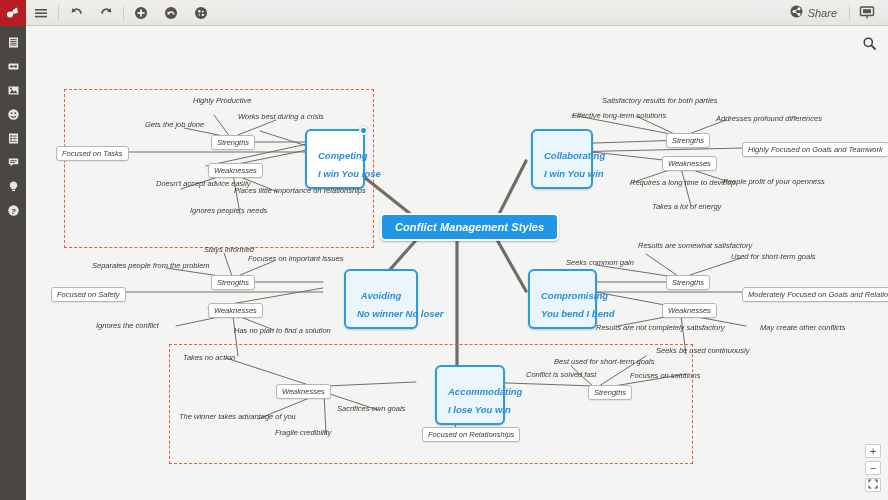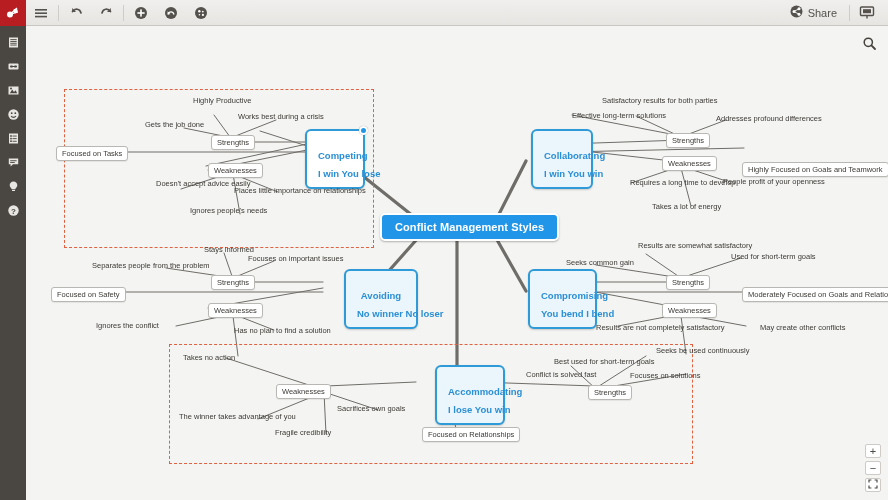--- a/index.html
+++ b/index.html
@@ -1,21 +1,21 @@
 <!DOCTYPE html>
 <html><head>
 <meta charset="utf-8">
 <style>
   * { box-sizing: border-box; margin: 0; padding: 0; }
   html, body {
     width: 888px; height: 500px;
     font-family: "Liberation Sans", sans-serif;
     overflow: hidden; background: #f4f4f2;
   }
-  #app { position: relative; width: 868px; height: 500px; }
+  #app { position: relative; width: 868px; height: 500px; font-style: italic; }
 
   
   .toolbar {
     position: absolute; left: 0; top: 0; width: 888px; height: 26px;
     background: linear-gradient(#f0efed, #e6e5e2);
     border-bottom: 1px solid #c9c7c3;
     display: flex; align-items: center; z-index: 40;
   }
   .logo-tile {
     width: 26px; height: 26px; background: #b81d22;
@@ -365,21 +365,21 @@
     <div class="node leaf-node" style="left:90px; top:153px;margin-left:40px;">Doesn't accept advice easily</div>
     <div class="node leaf-node" style="left:208px; top:160px;">Places little importance on relationships</div>
     <div class="node leaf-node" style="left:164px; top:180px;">Ignores people's needs</div>
 
     <div class="node style-node tinted" style="left:482px; top:103px; width:62px;">
       <span>Collaborating</span>
       <span class="sub">I win You win</span>
     </div>
     <div class="node box-node" style="left:640px; top:107px;">Strengths</div>
     <div class="node box-node" style="left:636px; top:130px;">Weaknesses</div>
-    <div class="node box-node" style="left:716px; top:116px;margin-top:20px;">Highly Focused on Goals and Teamwork</div>
+    <div class="node box-node" style="left:716px; top:116px;">Highly Focused on Goals and Teamwork</div>
     <div class="node leaf-node" style="left:576px; top:70px;">Satisfactory results for both parties</div>
     <div class="node leaf-node" style="left:546px; top:85px;">Effective long-term solutions</div>
     <div class="node leaf-node" style="left:690px; top:88px;">Addresses profound differences</div>
     <div class="node leaf-node" style="left:604px; top:152px;">Requires a long time to develop</div>
     <div class="node leaf-node" style="left:697px; top:151px;">People profit of your openness</div>
     <div class="node leaf-node" style="left:626px; top:176px;">Takes a lot of energy</div>
 
     <div class="node style-node tinted" style="left:295px; top:243px; width:74px;text-align:center;">
       <span>Avoiding</span>
       <span class="sub">No winner No loser</span>

